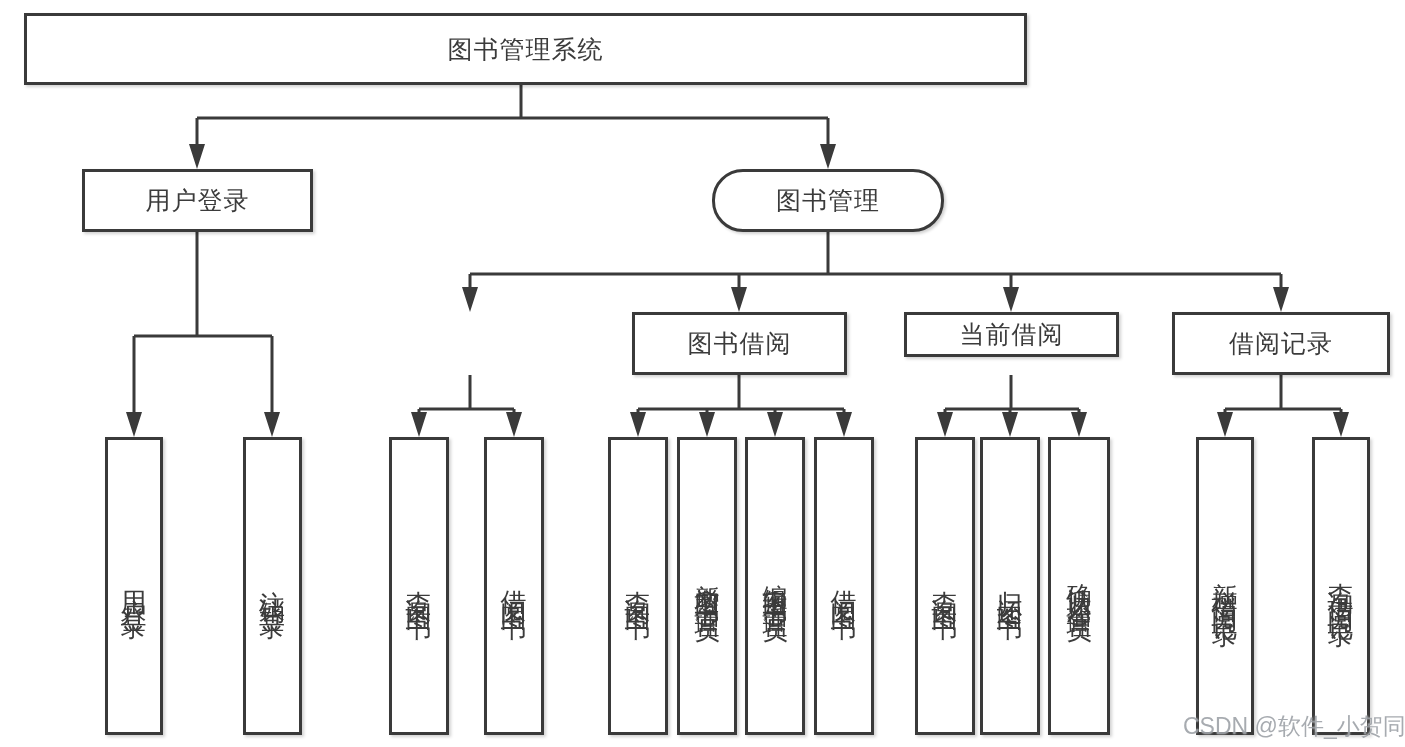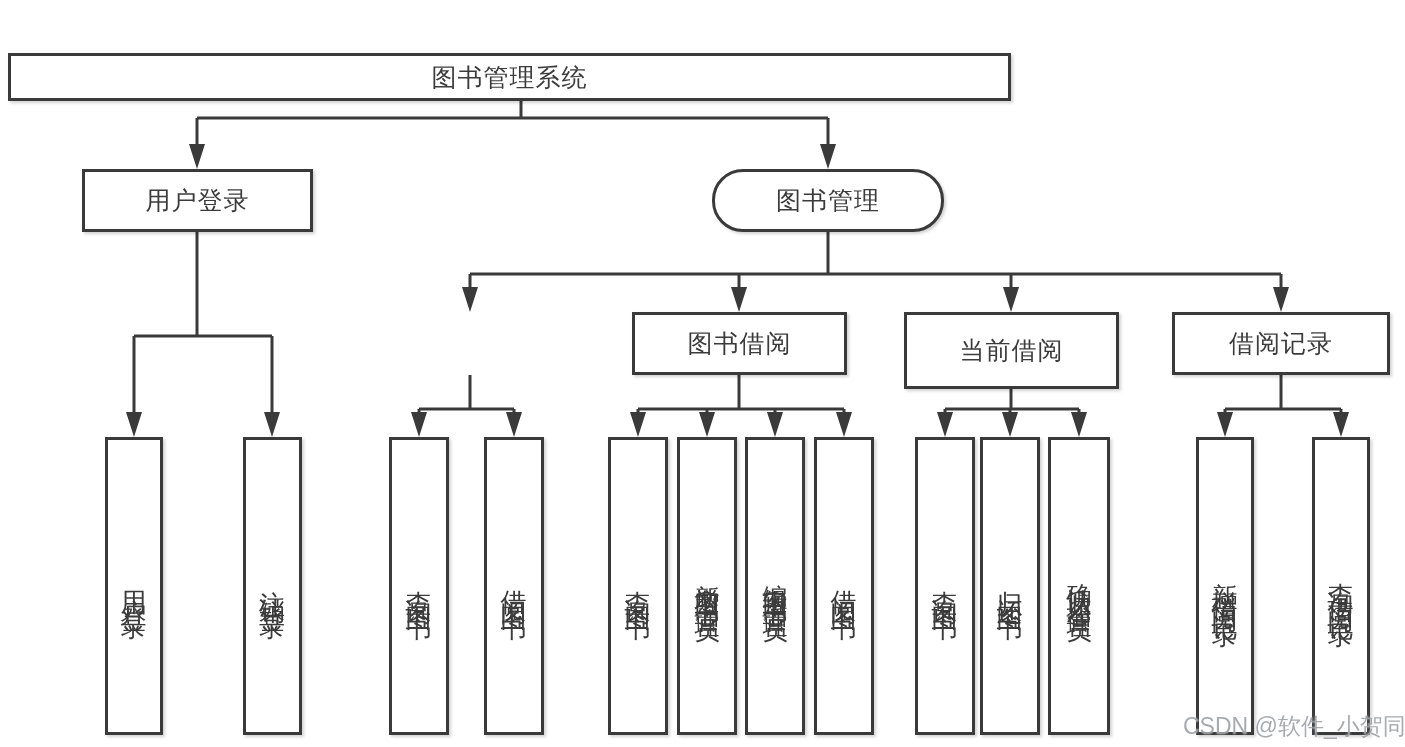--- a/index.html
+++ b/index.html
@@ -69,27 +69,27 @@
       M1003 287 L1019 287 L1011 312 Z  M1273 287 L1289 287 L1281 312 Z
       M126 412 L142 412 L134 437 Z  M264 412 L280 412 L272 437 Z
       M411 412 L427 412 L419 437 Z  M506 412 L522 412 L514 437 Z
       M630 412 L646 412 L638 437 Z  M699 412 L715 412 L707 437 Z
       M767 412 L783 412 L775 437 Z  M836 412 L852 412 L844 437 Z
       M937 412 L953 412 L945 437 Z  M1002 412 L1018 412 L1010 437 Z
       M1071 412 L1087 412 L1079 437 Z
       M1217 412 L1233 412 L1225 437 Z  M1333 412 L1349 412 L1341 437 Z"></path>
   </svg>
 
-  <div class="box hbox" style="left:8px; top:13px; width:1003px; height:48px;margin-top:40px;">图书管理系统</div>
+  <div class="box hbox" style="left:24px; top:13px; width:1003px; height:72px;">图书管理系统</div>
 
   <div class="box hbox" style="left:82px; top:169px; width:231px; height:63px;">用户登录</div>
   <div class="box hbox" style="left:712px; top:169px; width:232px; height:63px;border-radius:31px;">图书管理</div>
 
   <div class="box hbox" style="left:632px; top:312px; width:215px; height:63px;">图书借阅</div>
-  <div class="box hbox" style="left:904px; top:312px; width:215px; height:77px;">当前借阅</div>
+  <div class="box hbox" style="left:904px; top:312px; width:215px; height:45px;">当前借阅</div>
   <div class="box hbox" style="left:1172px; top:312px; width:218px; height:63px;">借阅记录</div>
 
   <div class="box vbox" style="left:105px; width:58px;">用户登录</div>
   <div class="box vbox" style="left:243px; width:59px;">注销登录</div>
 
   <div class="box vbox" style="left:389px; width:60px;">查询图书</div>
   <div class="box vbox" style="left:484px; width:60px;">借阅图书</div>
 
   <div class="box vbox" style="left:608px; width:60px;">查询图书</div>
   <div class="box vbox tight" style="left:677px; width:60px;">新增图书（管理员）</div>

